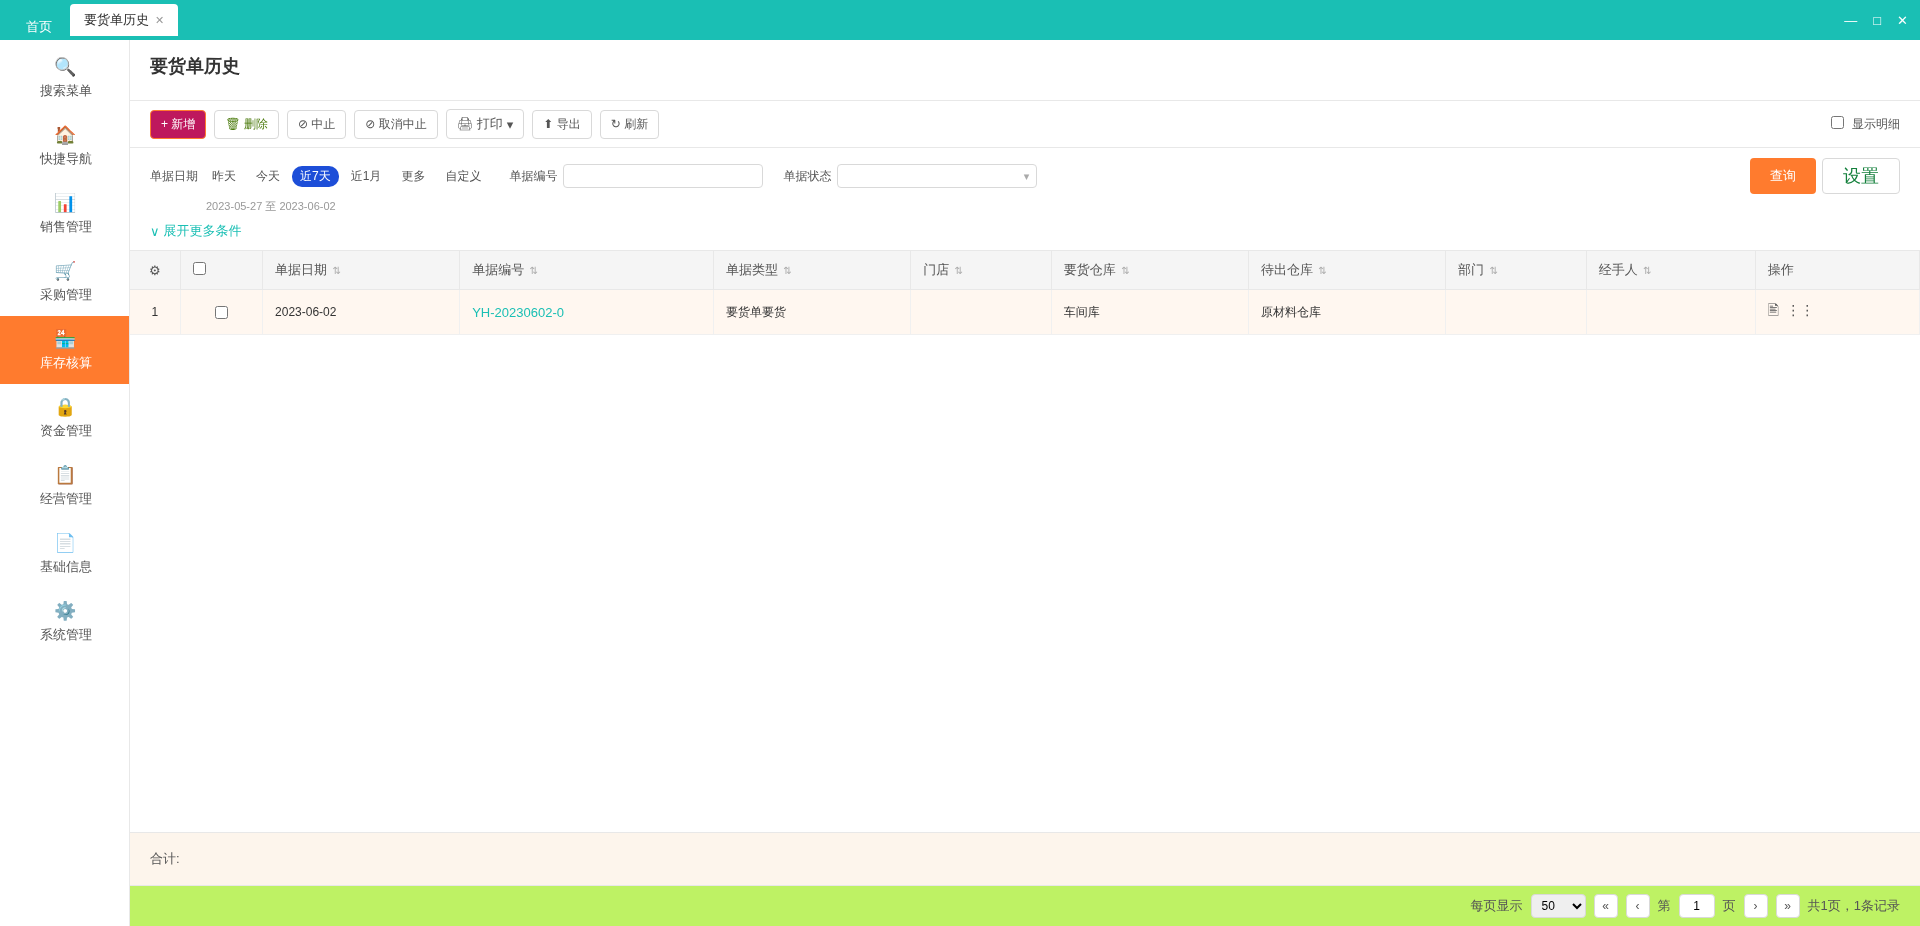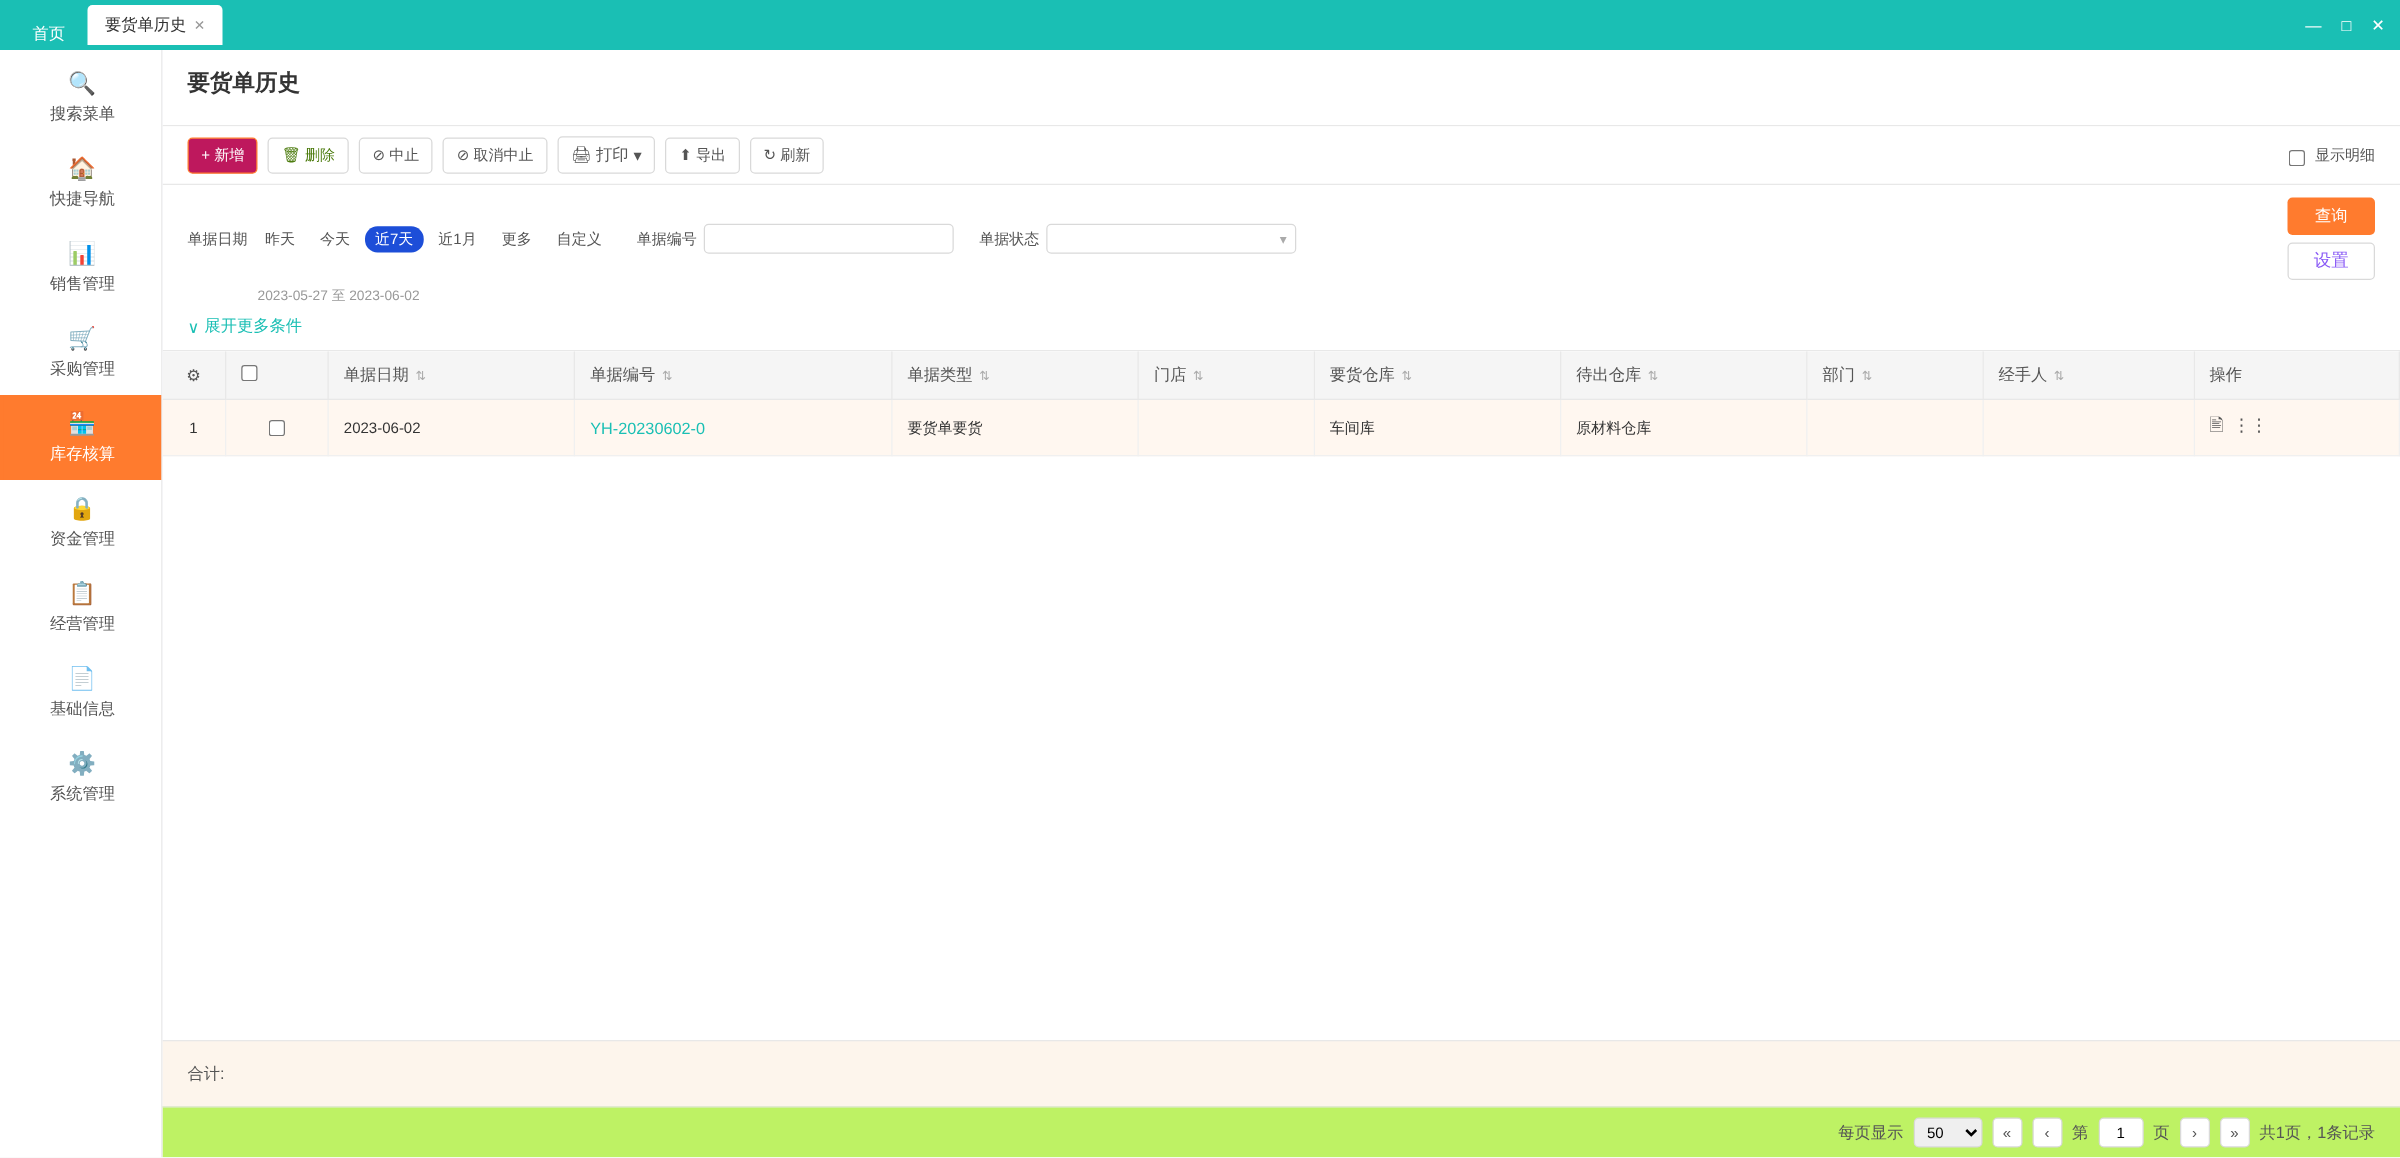--- a/index.html
+++ b/index.html
@@ -110,21 +110,21 @@
       border: 1px solid #d9d9d9;
       background: #fff;
       border-radius: 4px;
       cursor: pointer;
       color: #555;
       font-size: 12px;
       white-space: nowrap;
     }
     .toolbar-btn.new-btn { background: #be185d; color: #fff; border-color: #ff7b2e; }
     .toolbar-btn.delete-btn { color: #4d7c0f; }
-    .toolbar-right { margin-left: auto; display: flex; align-items: flex-end; gap: 8px; }
+    .toolbar-right { margin-left: auto; display: flex; align-items: flex-start; gap: 8px; }
     .show-detail { display: flex; align-items: center; gap: 4px; font-size: 12px; color: #555; }
     
     
     .filter-area {
       background: #fff;
       padding: 10px 20px;
       border-bottom: 1px solid #e8e8e8;
     }
     .filter-row {
       display: flex;
@@ -183,42 +183,41 @@
       gap: 4px;
       color: #1abfb4;
       cursor: pointer;
       font-size: 12px;
       margin-top: 8px;
     }
     
     
     .query-btn-area {
       display: flex;
-      flex-direction: column;
       gap: 6px;
       margin-left: auto;
     }
     .query-btn {
       background: #ff7b2e;
       color: #fff;
       border: none;
       border-radius: 4px;
       padding: 6px 20px;
       cursor: pointer;
       font-size: 13px;
       white-space: nowrap;
     }
     .setting-btn {
       background: #fff;
-      color: #8b5cf6;
+      color: #15803d;
       border: 1px solid #d9d9d9;
       border-radius: 4px;
       padding: 5px 20px;
       cursor: pointer;
-      font-size: 14px;
+      font-size: 18px;
       white-space: nowrap;
     }
     
     
     .table-area {
       flex: 1;
       background: #fff;
       margin: 0;
       overflow: auto;
     }

